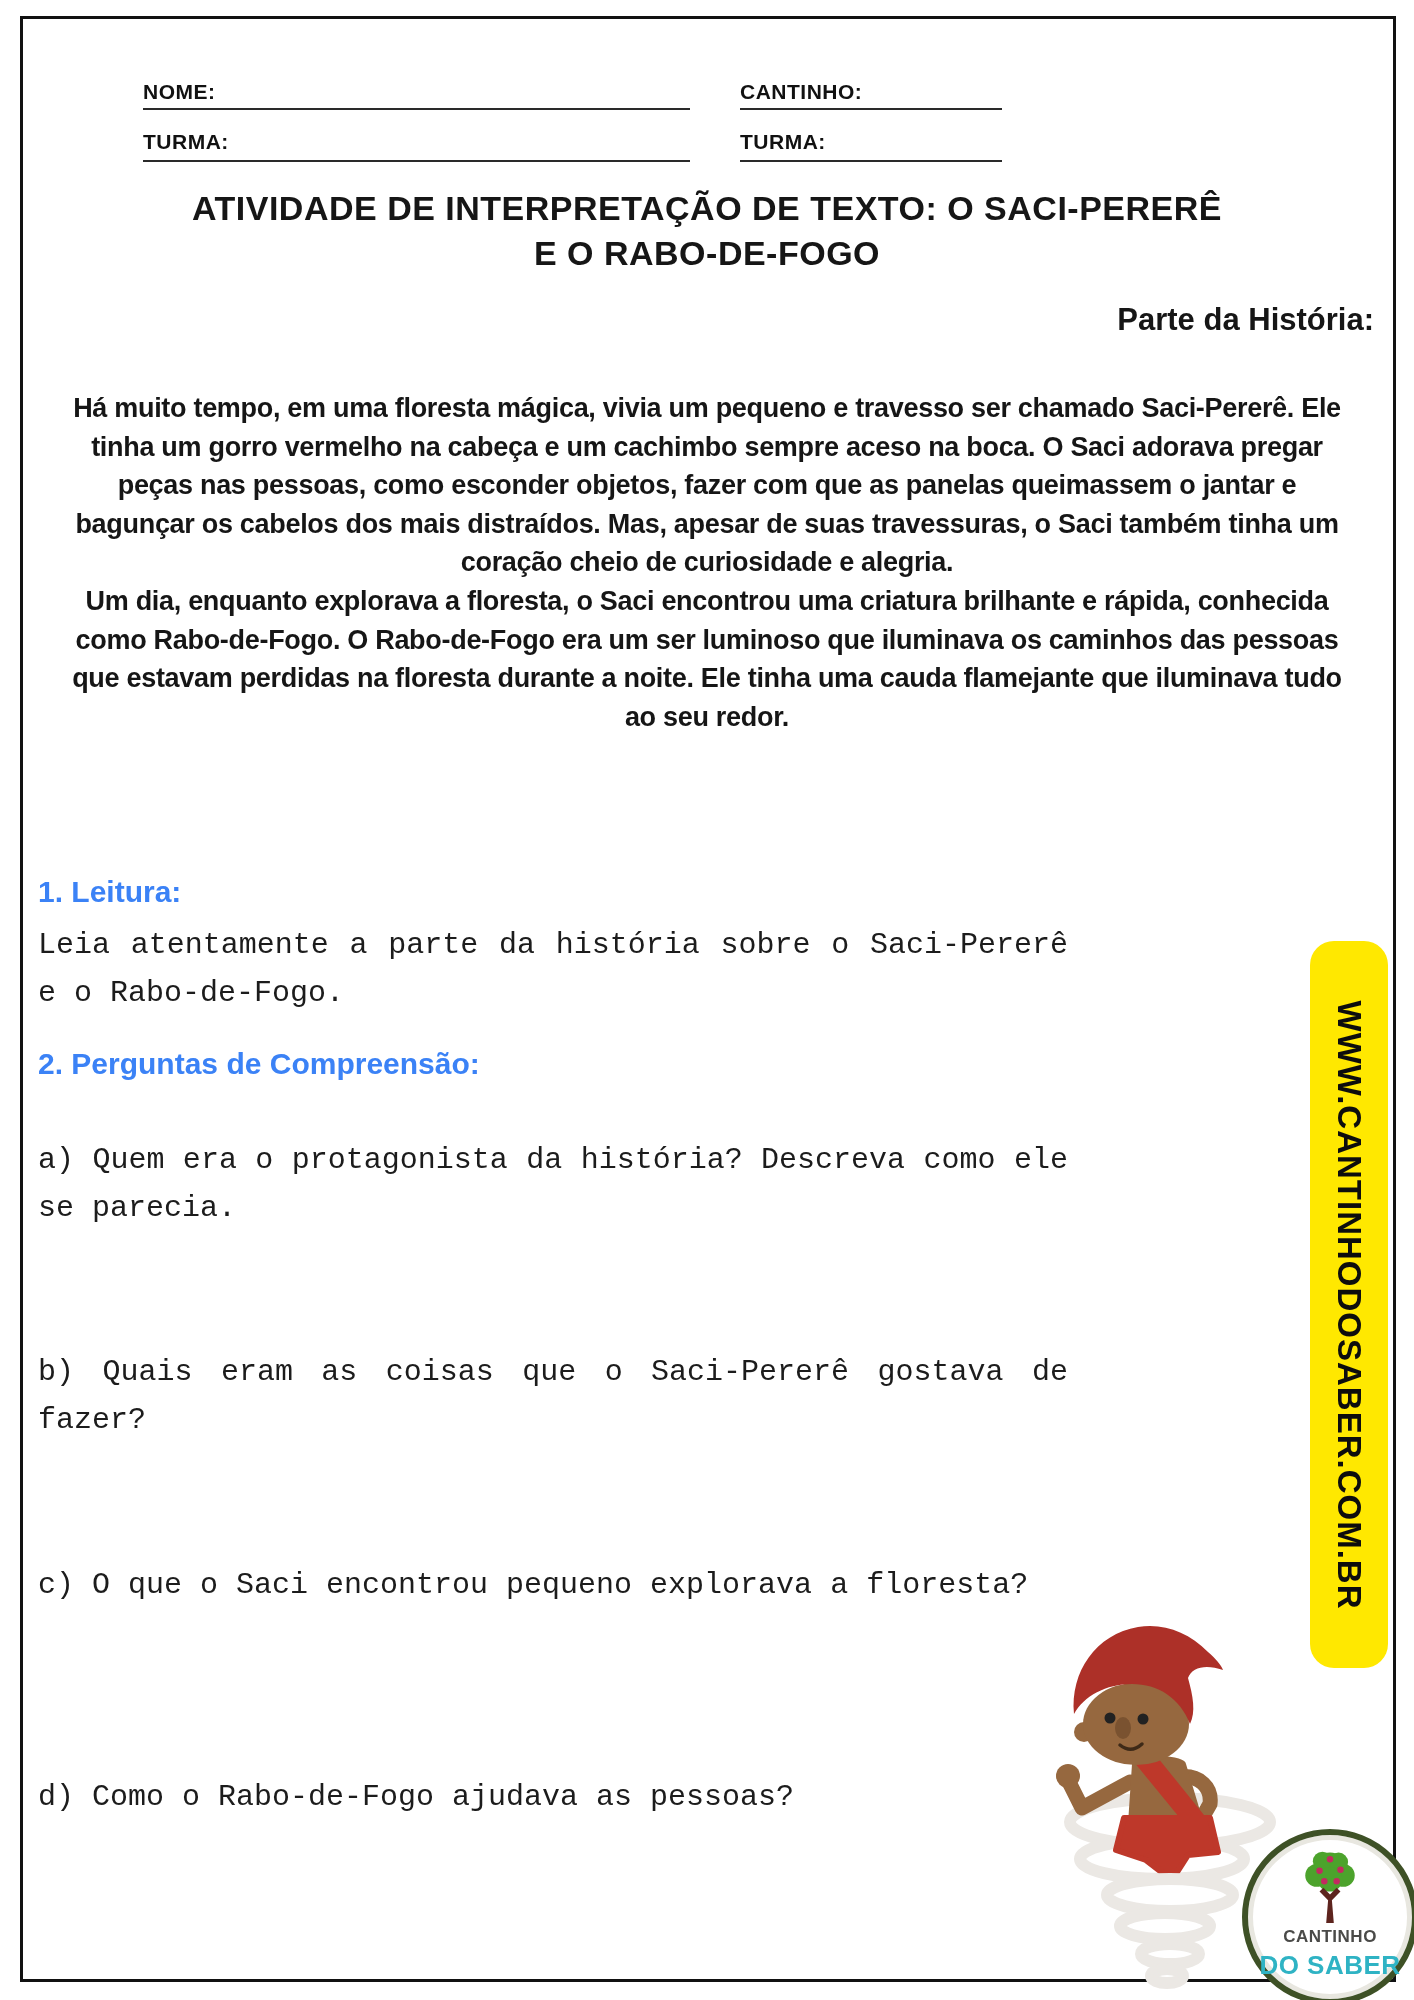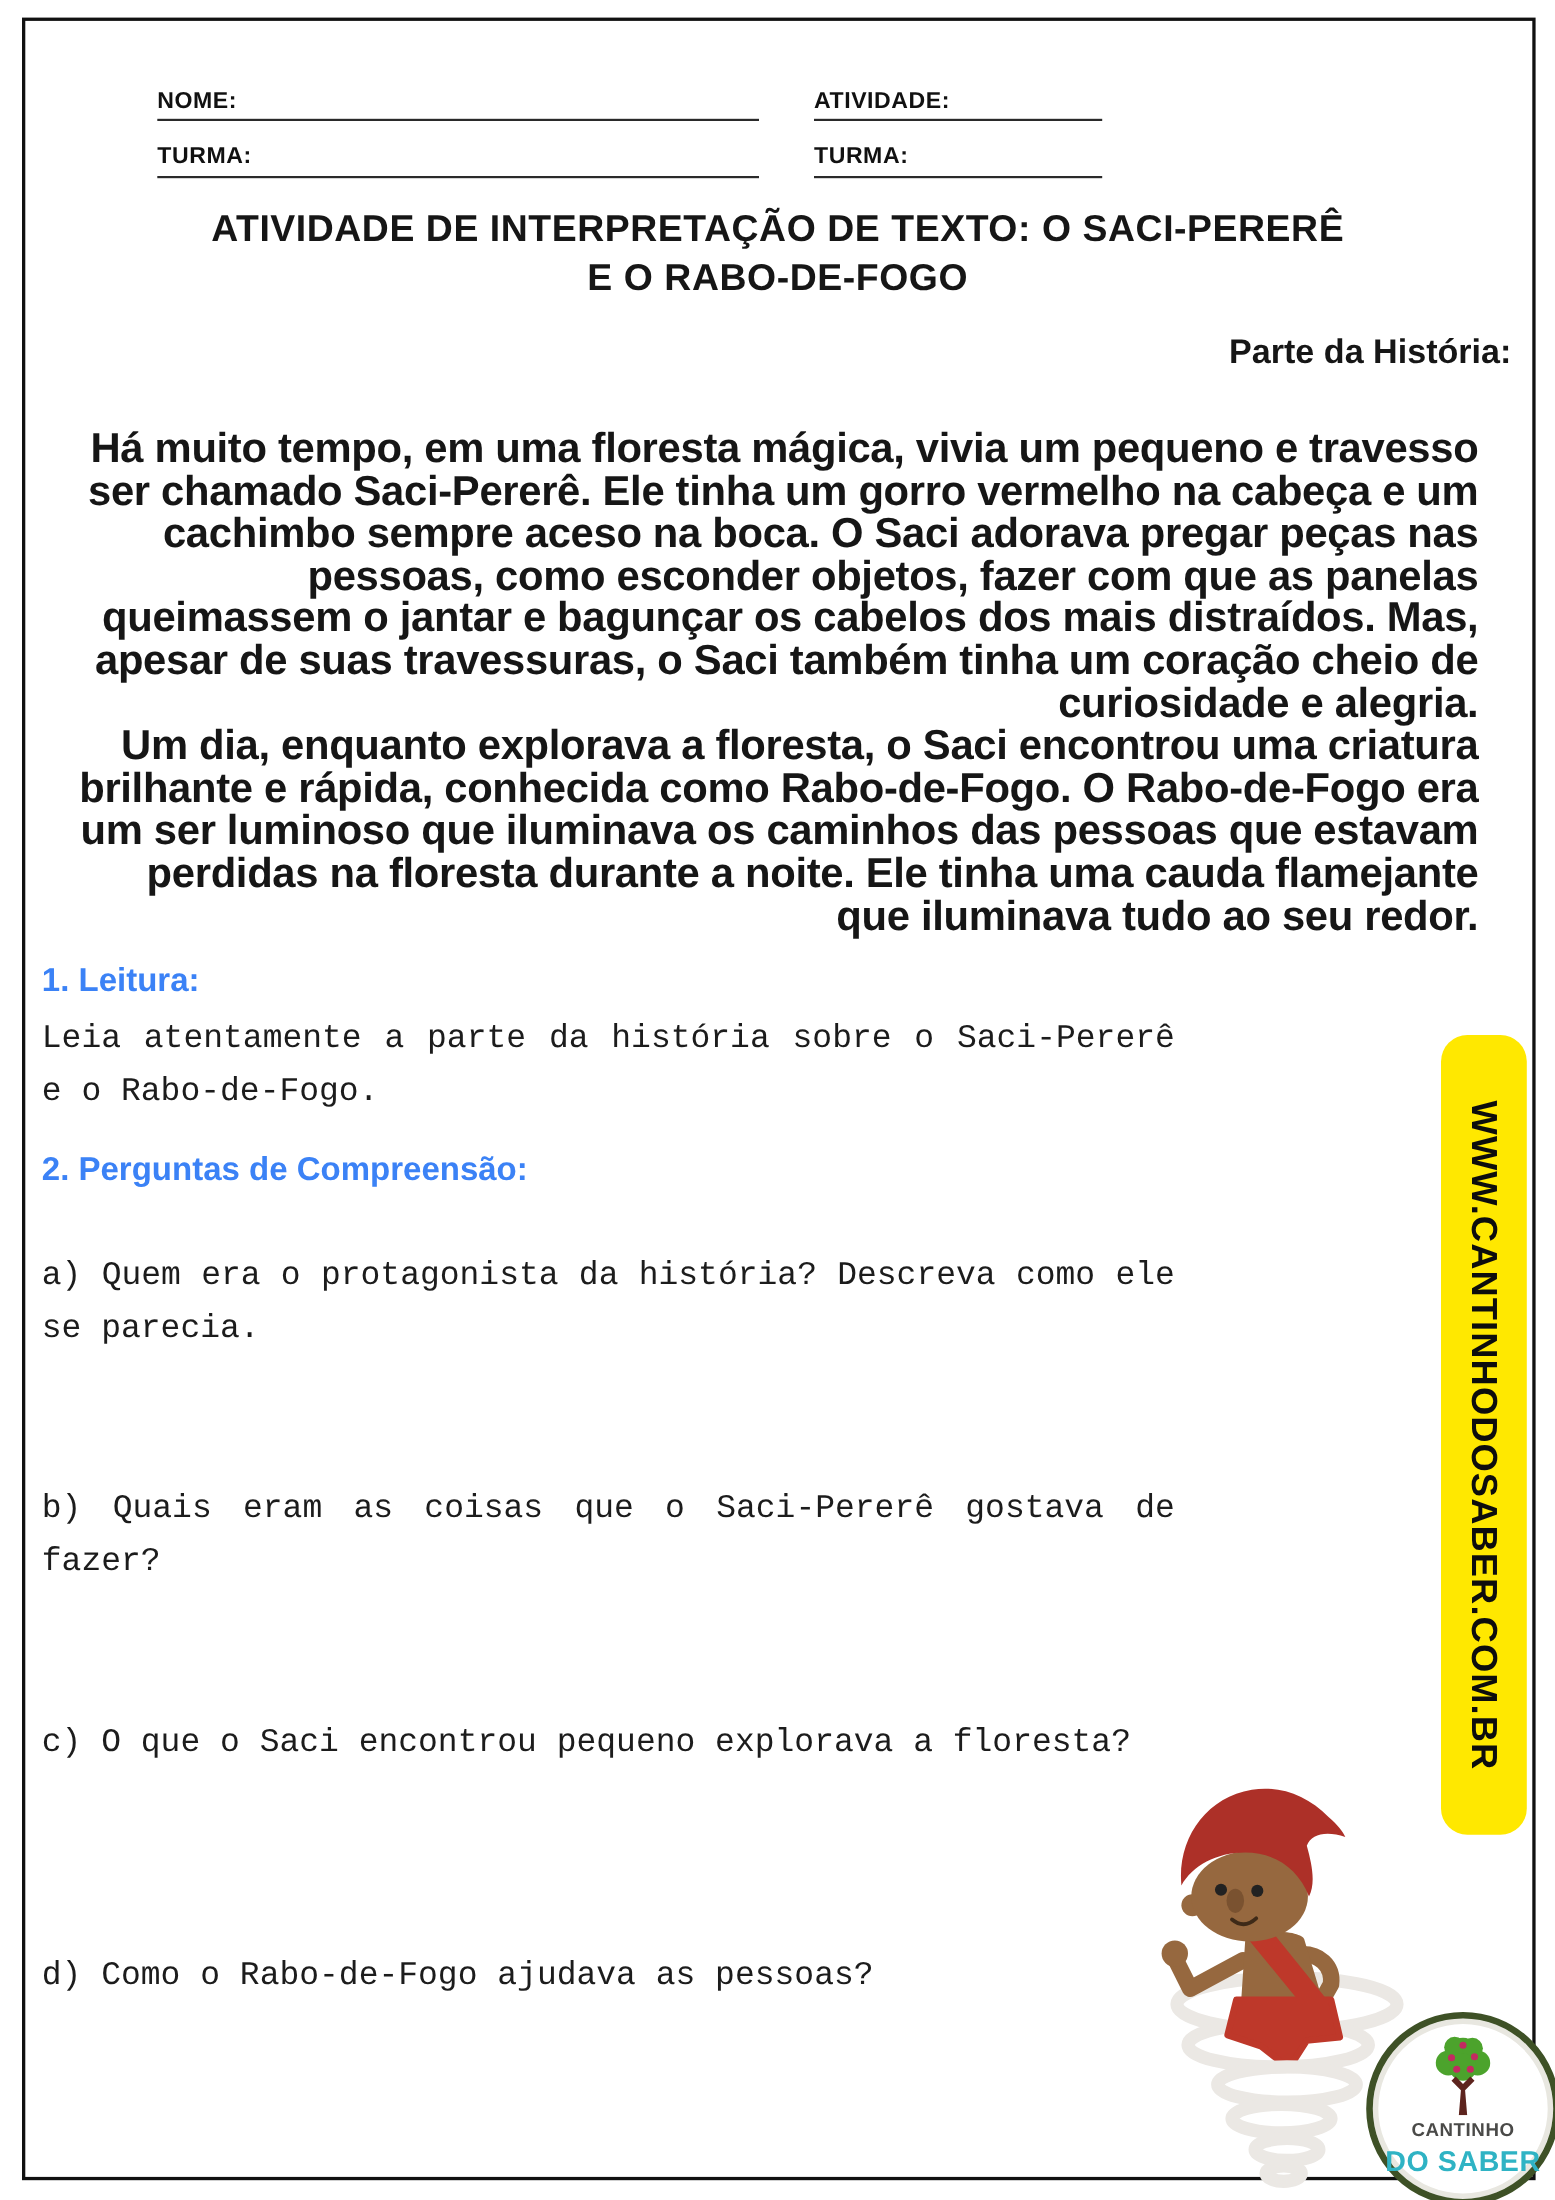--- a/index.html
+++ b/index.html
@@ -28,21 +28,21 @@
     position:absolute;z-index:2;left:40px;right:40px;top:186px;
     text-align:center;font-weight:bold;font-size:34px;line-height:45px;
     letter-spacing:.5px;color:#161616;
   }
   .story-heading{
     position:absolute;z-index:2;left:33px;right:40px;top:302px;
     text-align:right;font-weight:bold;font-size:31px;color:#161616;
   }
   .story{
     position:absolute;z-index:2;left:70px;width:1274px;top:389px;
-    text-align:right;font-weight:bold;font-size:38px;line-height:38.6px;
+    text-align:center;font-weight:bold;font-size:27px;line-height:38.6px;
     letter-spacing:-0.3px;color:#161616;
   }
   .story p{margin:0;}
   
   .sec-heading{position:absolute;z-index:2;left:38px;font-weight:bold;font-size:30px;color:#3b82f6;}
   #h-leitura{top:875px}
   #h-perguntas{top:1047px}
   .body-text{
     position:absolute;z-index:2;left:38px;width:1030px;
     font-size:30px;line-height:48px;color:#1c1c1c;text-align:justify;font-family:Liberation Mono, monospace;
@@ -74,21 +74,21 @@
   .logo svg{margin-top:10px;}
   .logo-line1{font-weight:bold;font-size:17px;letter-spacing:.5px;color:#4A4A48;line-height:28px;}
   .logo-line2{font-weight:bold;font-size:26px;letter-spacing:.5px;color:#2FB3C4;line-height:28px;text-align:right;}
 </style>
 </head>
 <body>
 
 <div class="border-frame"></div>
 
 <span class="flabel" id="lbl-nome">NOME:</span>
-<span class="flabel" id="lbl-prof">ATIVIDADE:</span>
+<span class="flabel" id="lbl-prof">CANTINHO:</span>
 <span class="flabel" id="lbl-turma">TURMA:</span>
 <span class="flabel" id="lbl-data">TURMA:</span>
 <div class="fline" id="line-nome"></div>
 <div class="fline" id="line-prof"></div>
 <div class="fline" id="line-turma"></div>
 <div class="fline" id="line-data"></div>
 
 <div class="title">
   <div>ATIVIDADE DE INTERPRETAÇÃO DE TEXTO: O SACI-PERERÊ</div>
   <div>E O RABO-DE-FOGO</div>

